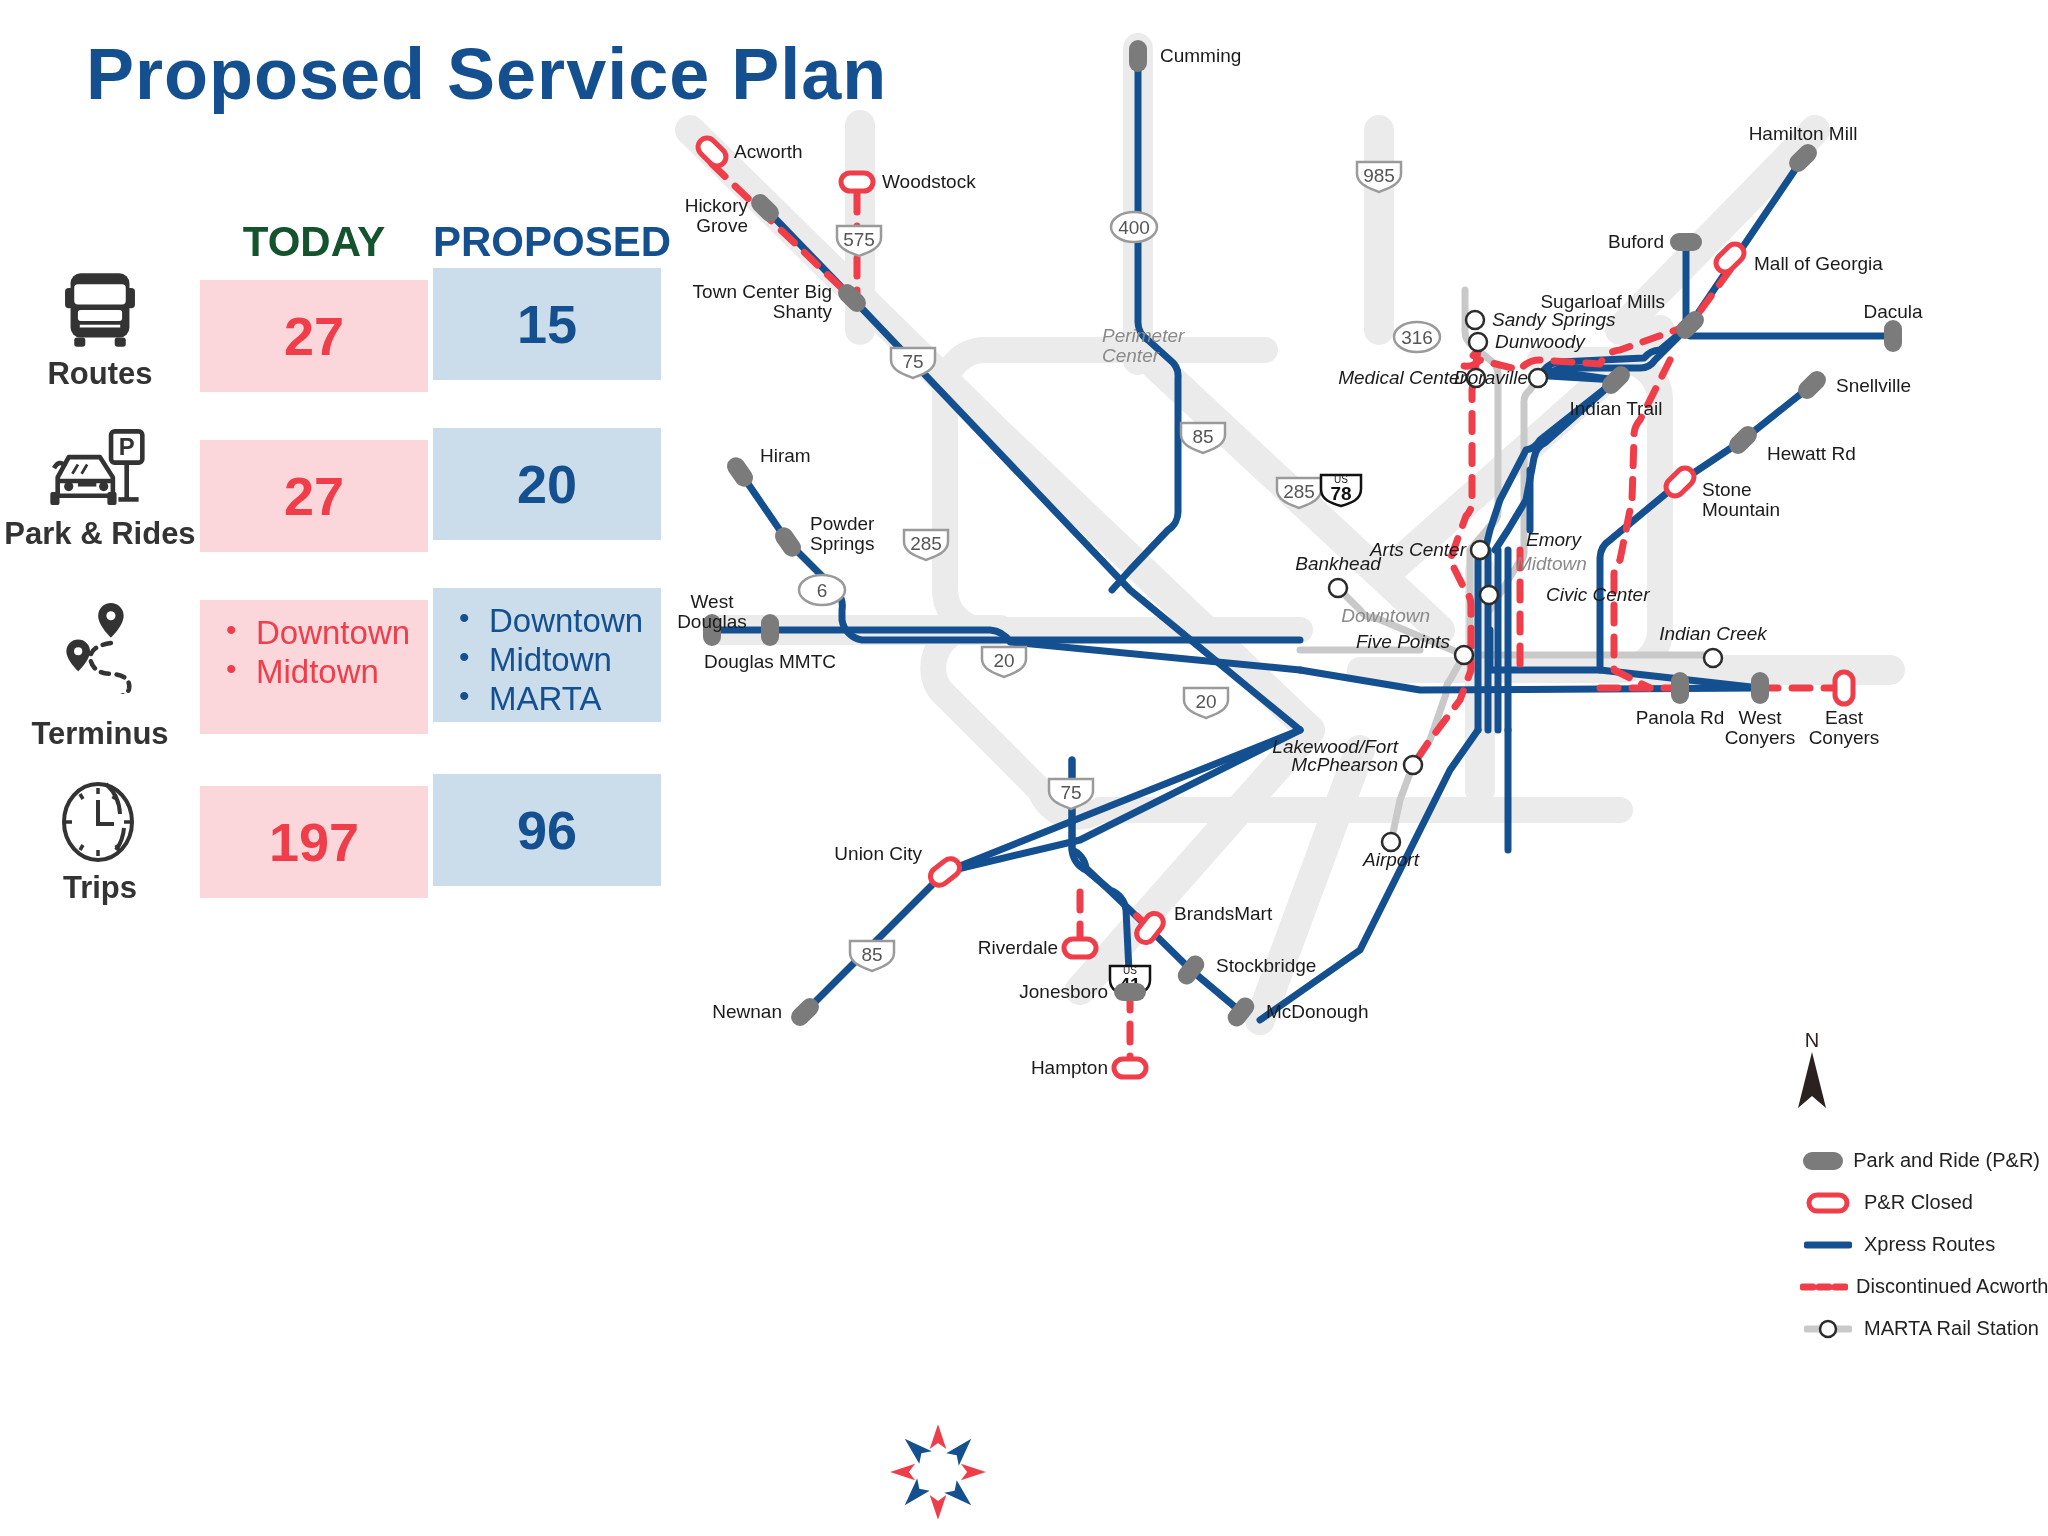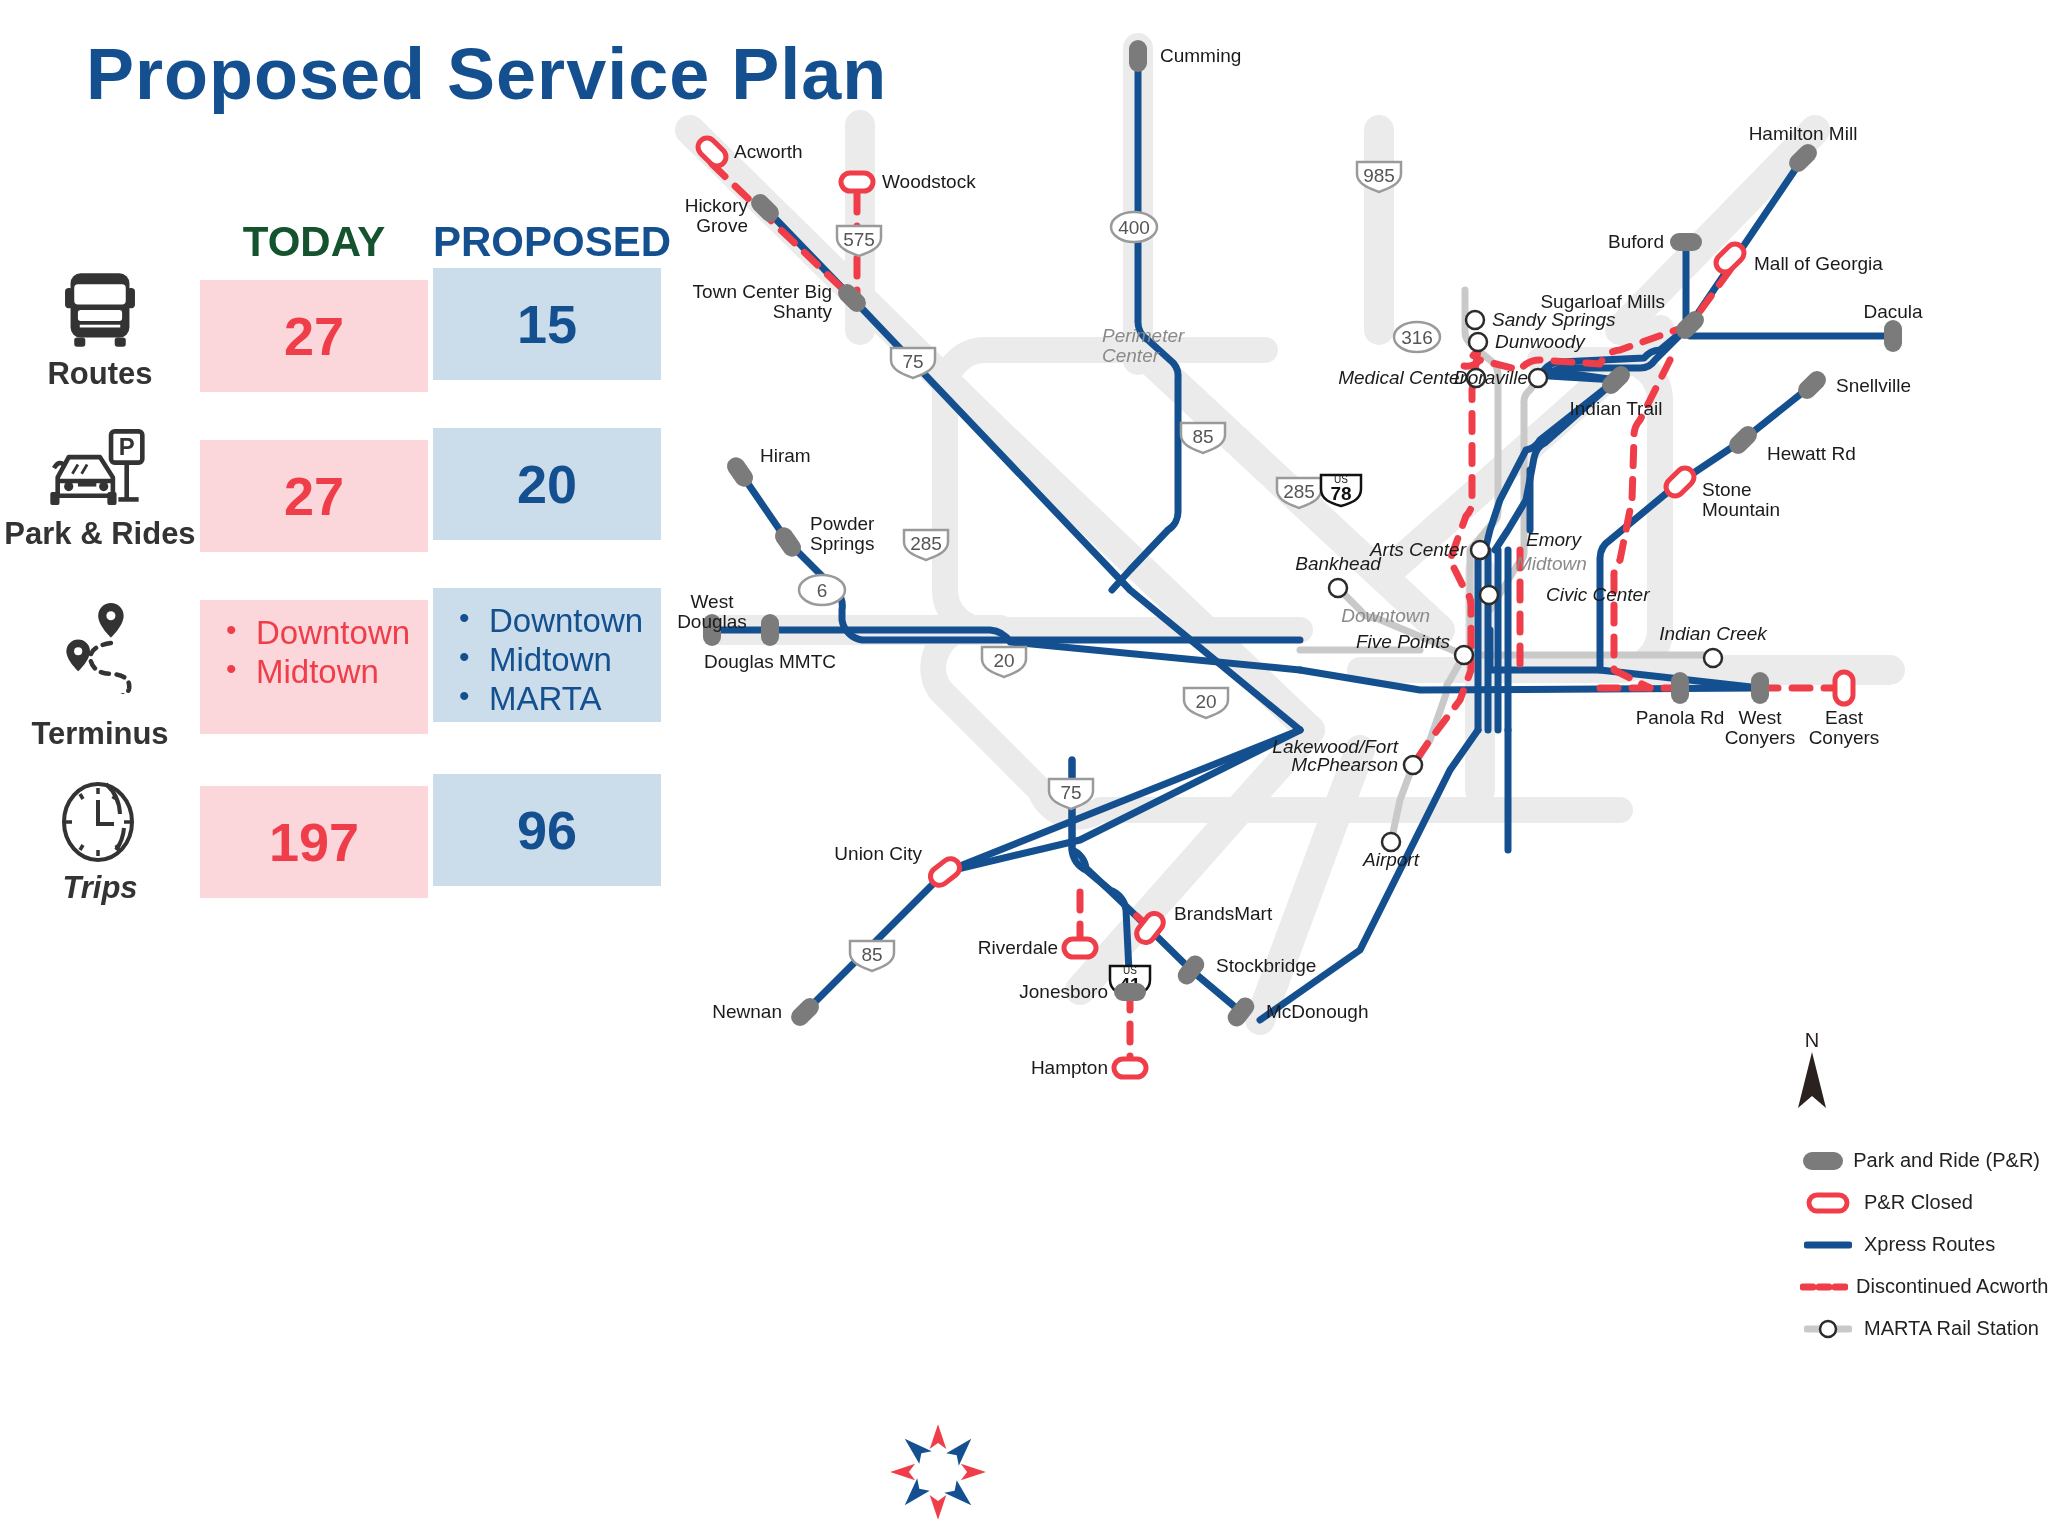--- a/index.html
+++ b/index.html
@@ -150,21 +150,21 @@
               <path d="M48 80 v6"></path>
             <path d="M16 52 h6"></path>
               <path d="M74 52 h6"></path>
             <path d="M30 24 l3 5"></path>
               <path d="M66 75 l3 5"></path>
             <path d="M66 24 l-3 5"></path>
               <path d="M30 80 l3 -5"></path>
           </g>
         </svg>
       </div>
-      <div class="rowlabel" style="top:104px;font-style:italic;">Trips</div>
+      <div class="rowlabel" style="top:104px;">Trips</div>
       <div class="cell today" style="top:8px;">197</div>
       <div class="cell proposed" style="top:8px;">96</div>
     </div>
   </div>
 
   <div id="map">
   <svg width="1388" height="1370" viewBox="0 0 1388 1370" xmlns="http://www.w3.org/2000/svg">
     <defs>
       <style>
         .corr{stroke:#ebebeb;stroke-width:22;fill:none;stroke-linecap:round;stroke-linejoin:round;}

